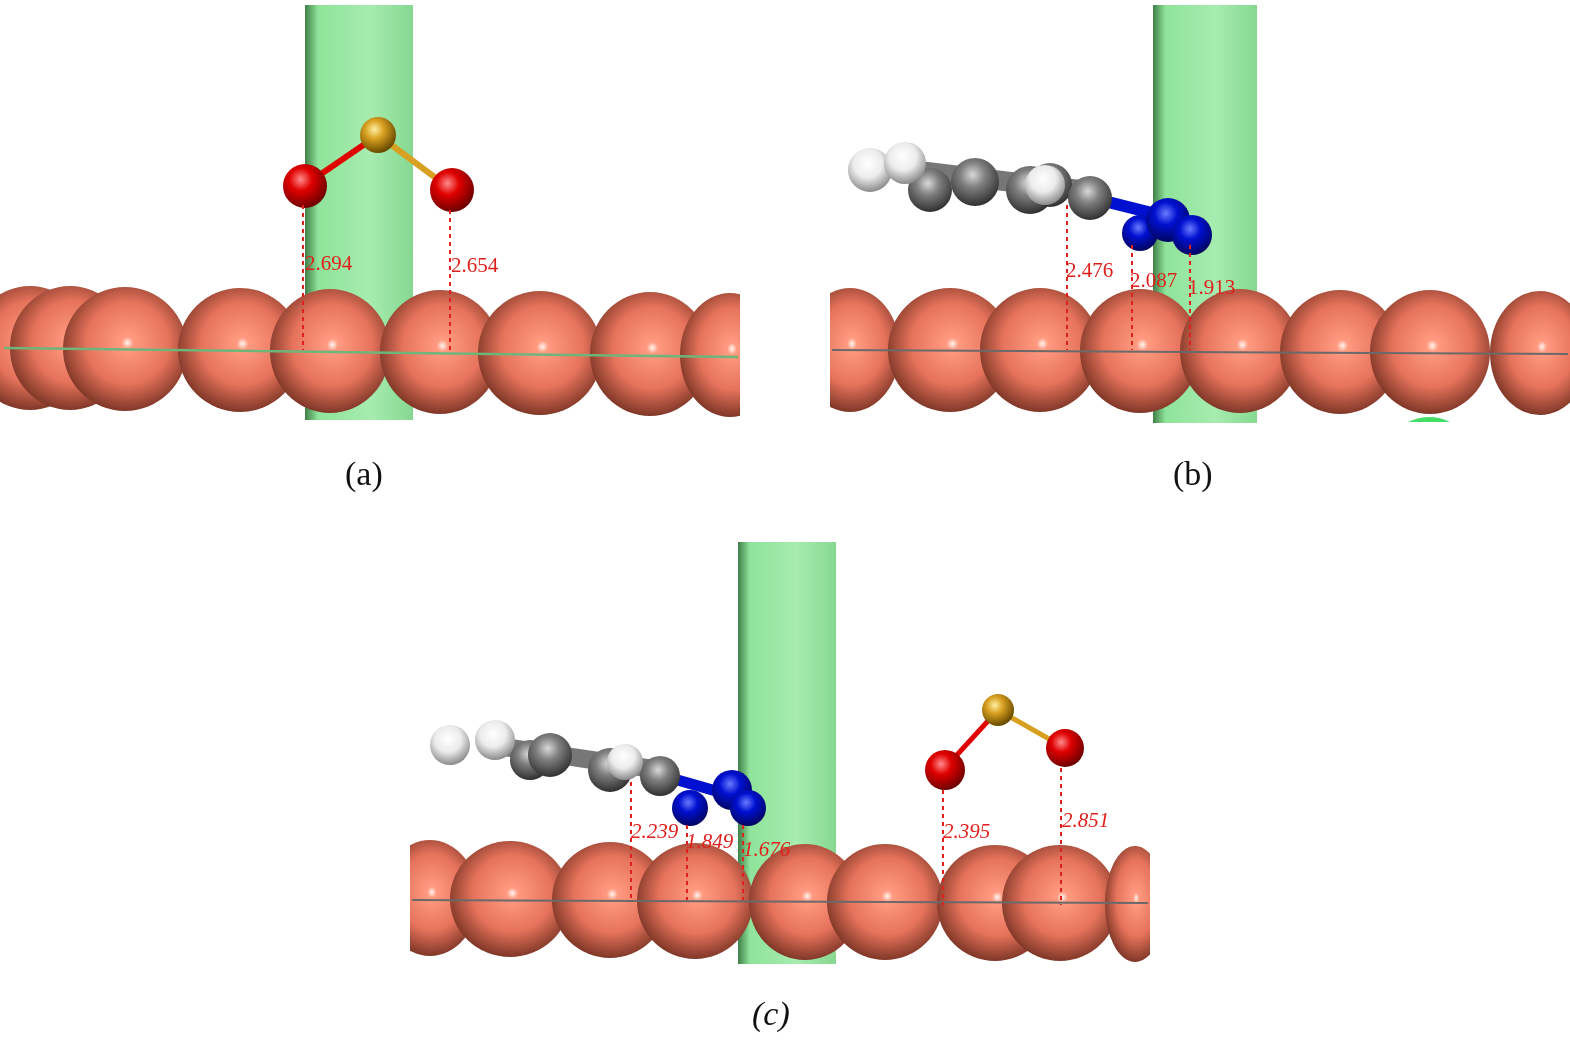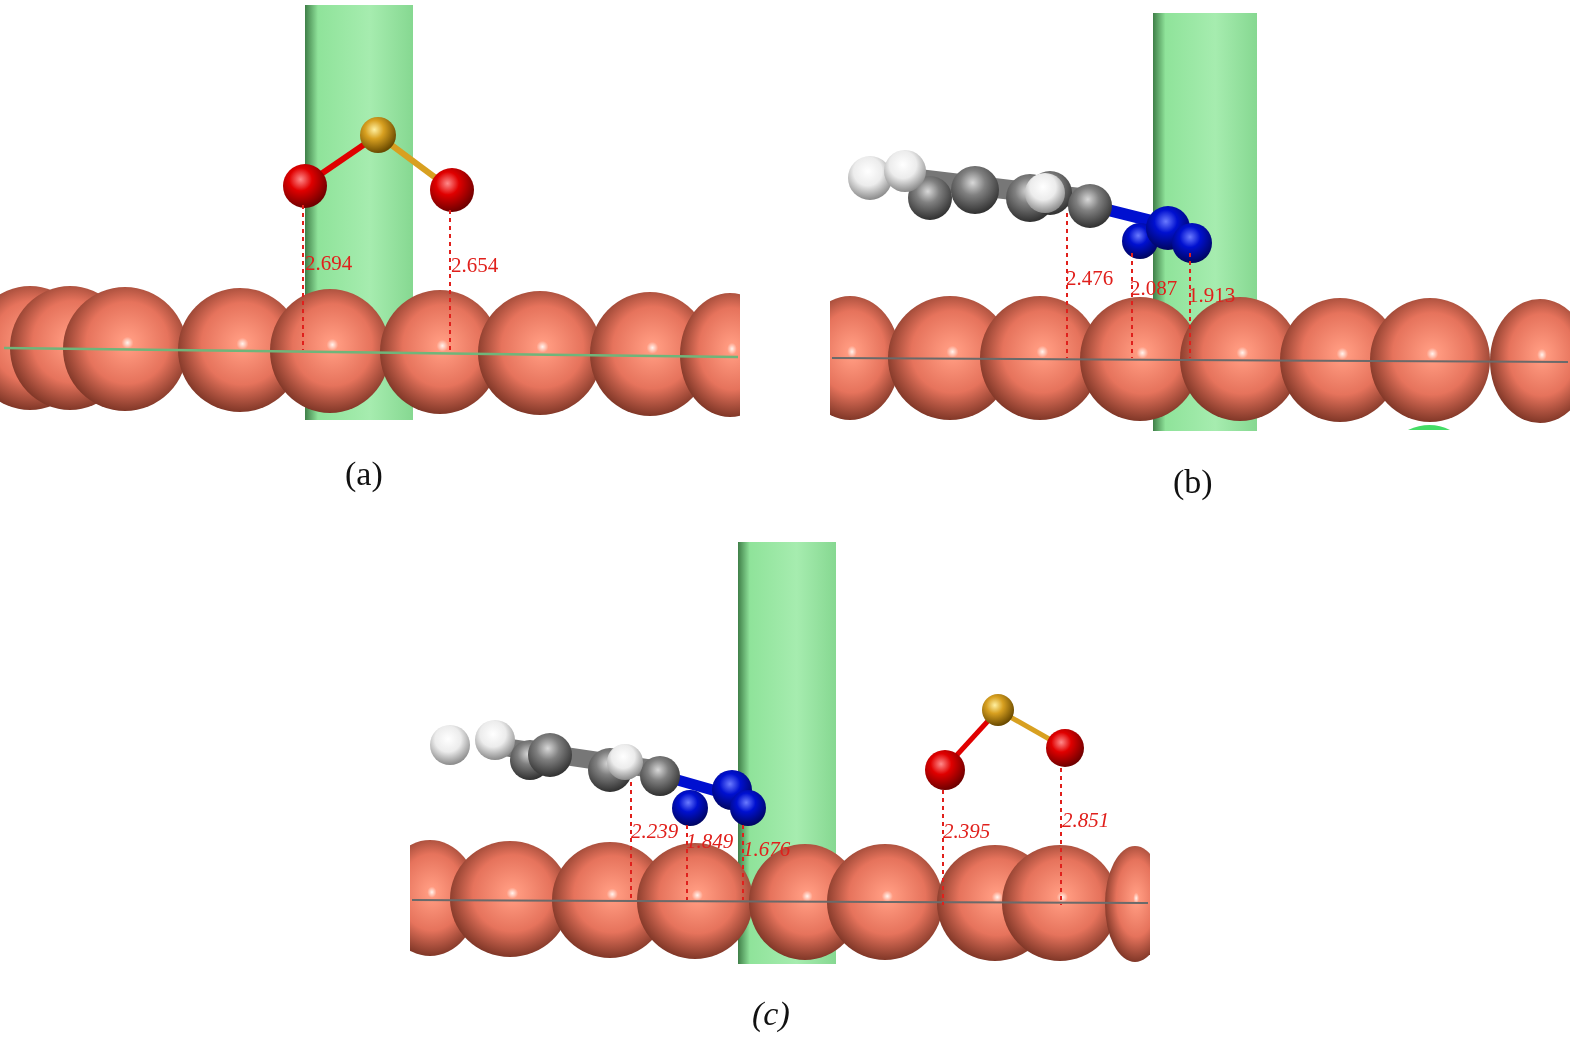--- a/index.html
+++ b/index.html
@@ -79,21 +79,21 @@
     <g stroke="#e0201c" stroke-width="2" stroke-dasharray="4 4">
       <line x1="303" y1="205" x2="303" y2="350"></line>
       <line x1="450" y1="210" x2="450" y2="352"></line>
     </g>
     <text class="dist" x="305" y="270">2.694</text>
     <text class="dist" x="451" y="272">2.654</text>
   </svg>
   <div class="caption" style="left:345px;top:455px;">(a)</div>
 </div>
 
-<div class="panel" style="left:830px;top:8px;width:740px;height:430px;">
+<div class="panel" style="left:830px;top:0;width:740px;height:430px;">
   <svg width="740" height="430">
     <rect x="323" y="5" width="104" height="418" fill="url(#gCyl)"></rect>
     <g>
       <ellipse cx="20" cy="350" rx="50" ry="62" fill="url(#gCu)"></ellipse>
       <ellipse cx="120" cy="350" rx="62" ry="62" fill="url(#gCu)"></ellipse>
       <ellipse cx="210" cy="350" rx="60" ry="62" fill="url(#gCu)"></ellipse>
       <ellipse cx="310" cy="351" rx="60" ry="62" fill="url(#gCu)"></ellipse>
       <ellipse cx="410" cy="351" rx="60" ry="62" fill="url(#gCu)"></ellipse>
       <ellipse cx="510" cy="352" rx="60" ry="62" fill="url(#gCu)"></ellipse>
       <ellipse cx="600" cy="352" rx="60" ry="62" fill="url(#gCu)"></ellipse>

